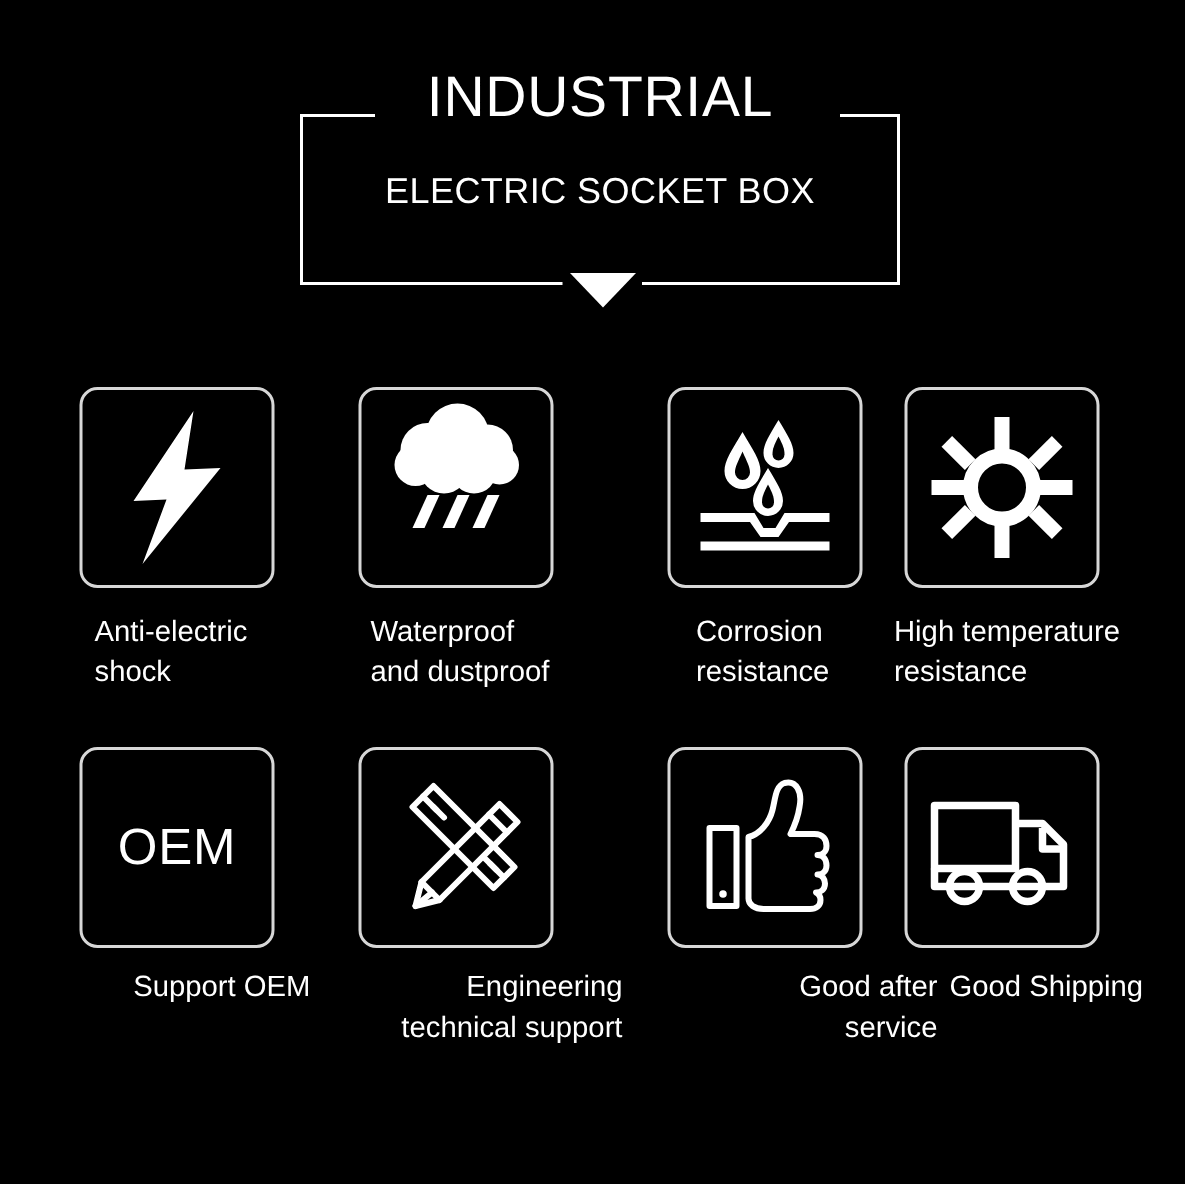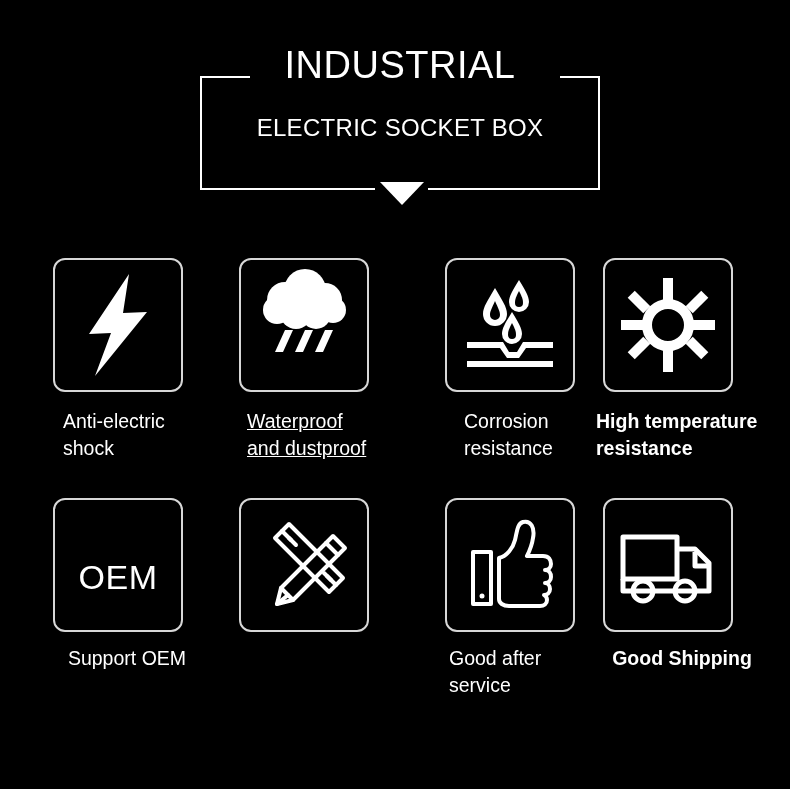--- a/index.html
+++ b/index.html
@@ -87,41 +87,41 @@
     position: relative;
     width: 790px;
     height: 240px;
   }
   .feature-cell {
     position: absolute;
     top: 0;
     width: 185px;
   }
   .feature-cell.c0 { left: 42px;  }
-  .feature-cell.c1 { left: 230px; text-decoration: underline; }
+  .feature-cell.c1 { left: 230px; }
   .feature-cell.c2 { left: 440px; }
   .feature-cell.c3 { left: 596px; }
 
   .icon-box {
     position: relative;
     width: 130px;
     height: 134px;
     border: 2px solid #d7d7d7;
     border-radius: 12px;
     box-sizing: border-box;
     margin-left: 11px;
   }
   .feature-cell.c1 .icon-box { margin-left: 9px; }
   .feature-cell.c2 .icon-box { margin-left: 5px; }
   .feature-cell.c3 .icon-box { margin-left: 7px; }
 
   .icon-box svg { display: block; }
   .icon-box .oem-text {
     position: absolute;
-    left: 0; top: 12px;
+    left: 0; top: 0;
     width: 100%; height: 100%;
     display: flex;
     align-items: center;
     justify-content: center;
     font-size: 34px;
     letter-spacing: 0.5px;
     border-radius: 12px;
   }
 
   .feature-label {
@@ -129,27 +129,27 @@
     font-size: 19.5px;
     line-height: 27px;
     color: #ffffff;
     white-space: pre-line;
     text-align: left;
   }
   .feature-label.single { text-align: center; width: 160px; }
   .feature-cell.c0 .feature-label { margin-left: 21px; }
   .feature-cell.c1 .feature-label { margin-left: 17px; }
   .feature-cell.c2 .feature-label { margin-left: 24px; }
-  .feature-cell.c3 .feature-label { margin-left: 0px; font-weight: bold; }
+  .feature-cell.c3 .feature-label { margin-left: 0px; }
 
   .row2 .feature-cell.c0 .feature-label { margin-left: 5px; }
   .row2 .feature-cell.c1 .feature-label { margin-left: 19px; }
   .row2 .feature-cell.c2 .feature-label { margin-left: 9px; }
   .row2 .feature-cell.c3 .feature-label { margin-left: 6px; }
-  .row2 .feature-label { margin-top: 13px; }
+  .row2 .feature-label { margin-top: 13px; text-align: right; }
 </style>
 </head>
 <body>
 
 <div id="header">
   <div id="title-frame">
     <div class="frame-bar" id="frame-left"></div>
     <div class="frame-bar" id="frame-right"></div>
     <div class="frame-bar" id="frame-top-l"></div>
     <div class="frame-bar" id="frame-top-r"></div>
@@ -269,20 +269,22 @@
               <path d="M90 80 L99 89" transform="translate(-4,-4)"></path>
 
               <path d="M92 36 L104 48 L52 100 L36 104 L40 88 Z"></path>
               <path d="M40 88 L52 100"></path>
               <path d="M85 43 L97 55"></path>
               <path d="M47 95 L36 104"></path>
             </g>
           </svg>
         </span>
       </div>
+      <div class="feature-label">Engineering
+technical support</div>
     </div>
 
     <div class="feature-cell c2">
       <div class="icon-box">
         <span>
           <svg width="126" height="130" viewBox="0 0 126 130">
             <g fill="none" stroke="#ffffff" stroke-width="4" stroke-linejoin="round">
               <rect x="26" y="52" width="18" height="52"></rect>
               <circle cx="35" cy="96" r="2.5" fill="#ffffff" stroke="none"></circle>
               <path d="M52 58 C60 56 66 48 68 40 C70 32 70 24 76 22 C84 20 88 28 86 38 C85 45 82 52 80 56 L96 56 C102 56 104 60 104 64 C104 68 101 70 98 70 C102 70 104 73 104 77 C104 81 101 83 98 83 C101 83 103 86 103 89 C103 93 100 95 97 95 C99 96 100 98 100 100 C100 104 97 106 93 106 L62 106 C56 106 52 103 52 99 Z"></path>

